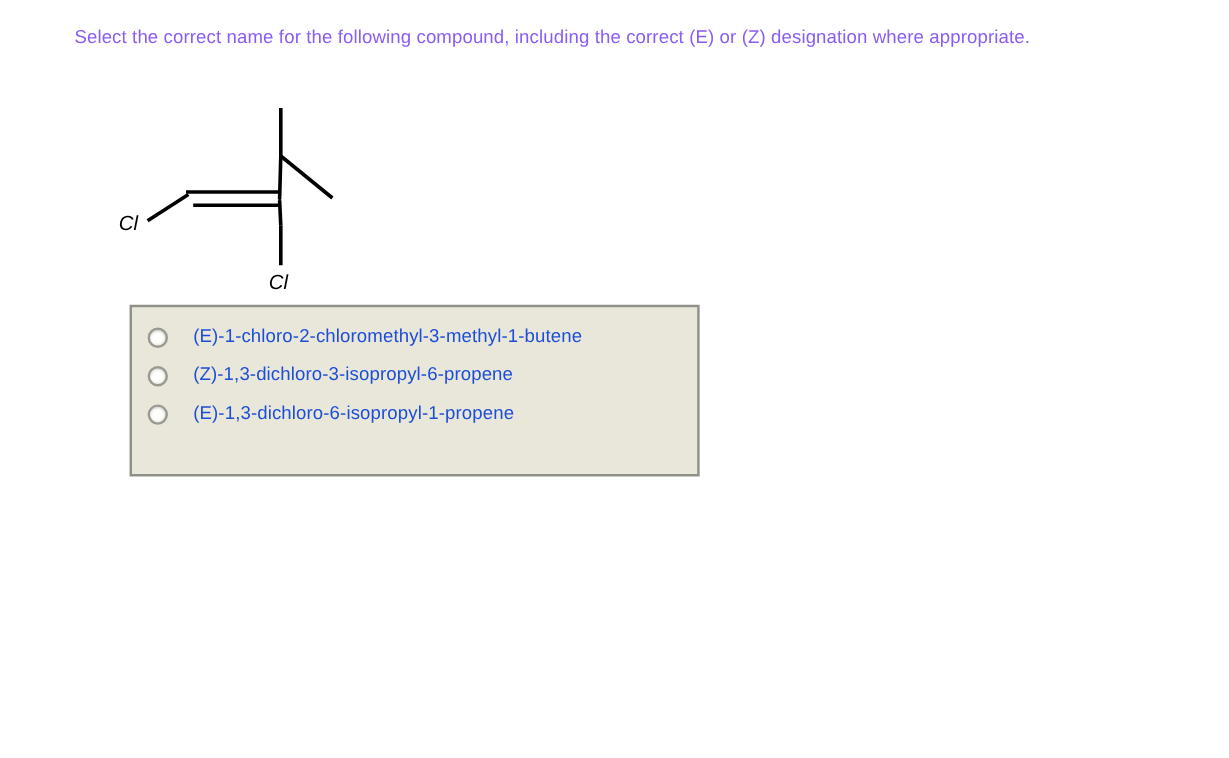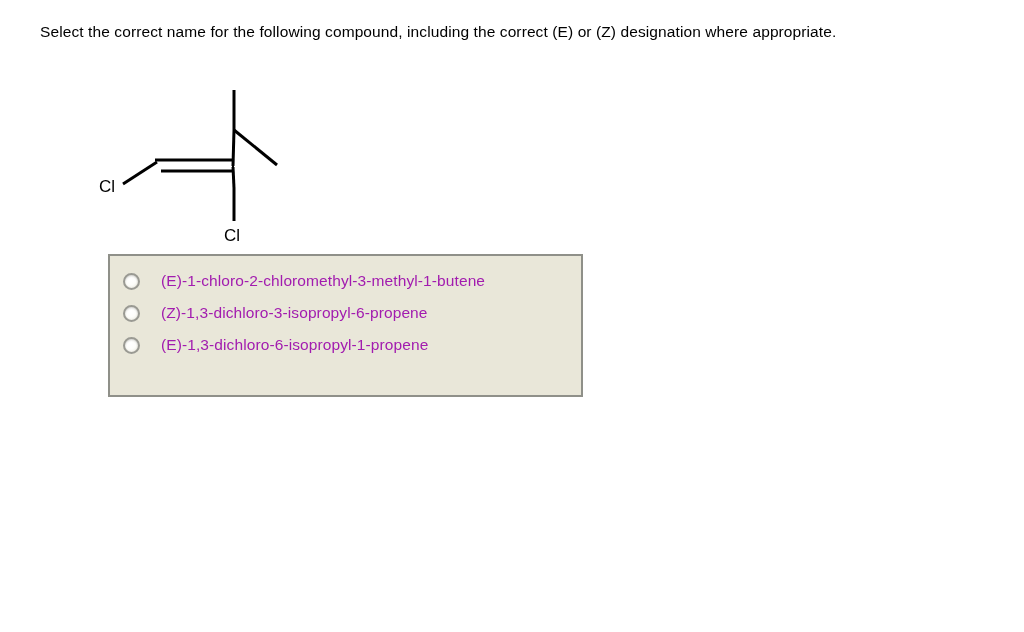--- a/index.html
+++ b/index.html
@@ -12,36 +12,37 @@
     height: 632px;
     position: relative;
     font-family: "Liberation Sans", sans-serif;
     color: #000000;
     overflow: hidden;
   }
 
   
   #question-prompt {
     position: absolute;
-    left: 40px;
+    left: 62px;
     top: 22px;
     width: 900px;
     font-size: 15.5px;
     line-height: 19px;
-    color: #000000;
+    color: #8b5cf6;
     letter-spacing: 0.1px;
   }
 
   
   #structure-figure {
     position: absolute;
     left: 85px;
     top: 78px;
     width: 240px;
     height: 180px;
+    font-style: italic;
   }
   #structure-figure svg {
     display: block;
   }
   .atom-label {
     font-family: "Liberation Sans", sans-serif;
     font-size: 17px;
     fill: #000000;
   }
 
@@ -76,21 +77,21 @@
     background: radial-gradient(circle at 42% 36%, #ffffff 0%, #fdfdfa 48%, #e6e4d8 100%);
     border: 2px solid #9a9a93;
     box-shadow: inset 0 1px 2px rgba(0,0,0,0.18);
     box-sizing: border-box;
     flex: 0 0 auto;
   }
   .option-label {
     margin-left: 21px;
     font-size: 15.5px;
     line-height: 18px;
-    color: #a21caf;
+    color: #1d4ed8;
     white-space: nowrap;
     letter-spacing: 0.1px;
   }
 </style>
 </head>
 <body>
 
 <div id="question-prompt">Select the correct name for the following compound, including the correct (E) or (Z) designation where appropriate.</div>
 
 <div id="structure-figure">

